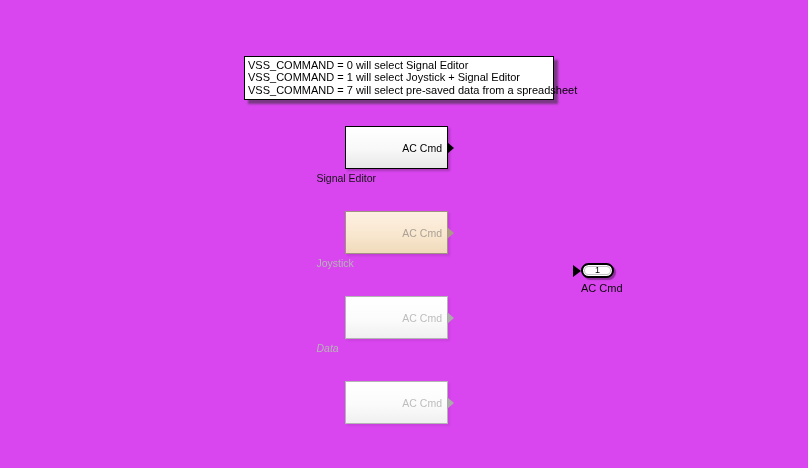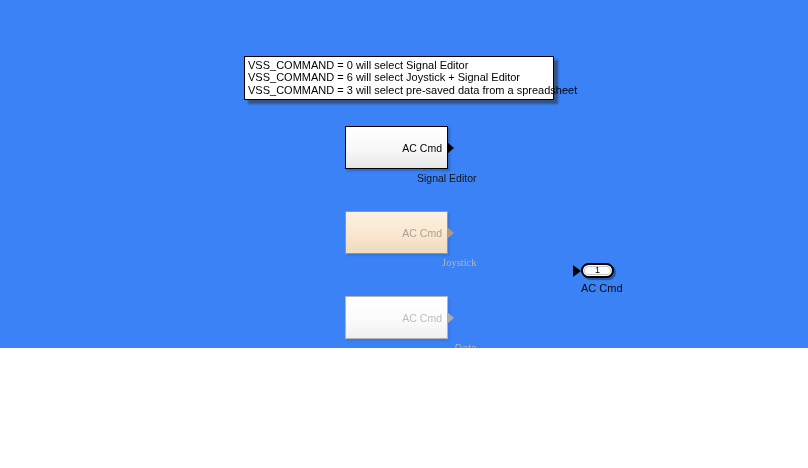--- a/index.html
+++ b/index.html
@@ -3,22 +3,22 @@
 <meta charset="utf-8">
 <style>
   html, body { margin: 0; padding: 0; }
   body {
     font-family: "Liberation Sans", sans-serif;
     background: #ffffff;
   }
   #canvas {
     position: relative;
     width: 808px;
-    height: 348px;
-    background: #3b82f6;
+    height: 468px;
+    background: #d946ef;
     overflow: hidden;
   }
 
   
   .annotation {
     position: absolute;
     left: 244px;
     top: 56px;
     width: 302px;
     background: #ffffff;
@@ -56,21 +56,21 @@
     border-top: 6px solid transparent;
     border-bottom: 6px solid transparent;
     border-left: 7px solid #000;
   }
   .block .block-name {
     position: absolute;
     top: calc(100% + 4px);
     left: 50%;
     transform: translateX(-50%);
     width: 160px;
-    text-align: right;
+    text-align: left;
     font-size: 10.5px;
     white-space: nowrap;
   }
 
   
   .block.active {
     border-color: #000000;
     background: linear-gradient(180deg, #ffffff 0%, #f8f8f8 55%, #e7e7e7 100%);
     box-shadow: 2px 2px 2px rgba(0,0,0,0.22);
   }
@@ -79,21 +79,21 @@
   .block.active .block-name { color: #141414; }
 
   
   .block.commented {
     border-color: #a29180;
     background: linear-gradient(180deg, #fdf0e2 0%, #f9e7cf 55%, #efdaba 100%);
     box-shadow: 2px 2px 2px rgba(0,0,0,0.10);
   }
   .block.commented .port-label { color: #aaa296; }
   .block.commented .out-arrow  { border-left-color: #ab9a87; }
-  .block.commented .block-name { color: #b5b5b5; font-family: Liberation Serif, serif; }
+  .block.commented .block-name { color: #b5b5b5; }
 
   
   .block.inactive {
     border-color: #b4b4b4;
     background: linear-gradient(180deg, #ffffff 0%, #fbfbfb 55%, #f0f0f0 100%);
     box-shadow: 2px 2px 2px rgba(0,0,0,0.07);
   }
   .block.inactive .port-label { color: #bdbdbd; }
   .block.inactive .out-arrow  { border-left-color: #ababab; }
   .block.inactive .block-name { color: #b5b5b5; font-style: italic; }
@@ -140,22 +140,22 @@
     white-space: nowrap;
   }
 </style>
 </head>
 <body>
 
 <div id="canvas">
 
   <div class="annotation">
     <div>VSS_COMMAND = 0 will select Signal Editor</div>
-    <div>VSS_COMMAND = 6 will select Joystick + Signal Editor</div>
-    <div>VSS_COMMAND = 3 will select pre-saved data from a spreadsheet</div>
+    <div>VSS_COMMAND = 1 will select Joystick + Signal Editor</div>
+    <div>VSS_COMMAND = 7 will select pre-saved data from a spreadsheet</div>
   </div>
 
   <div class="block active" style="top:126px">
     <span class="port-label">AC Cmd</span>
     <span class="out-arrow"></span>
     <span class="block-name">Signal Editor</span>
   </div>
 
   <div class="block commented" style="top:211px">
     <span class="port-label">AC Cmd</span>

